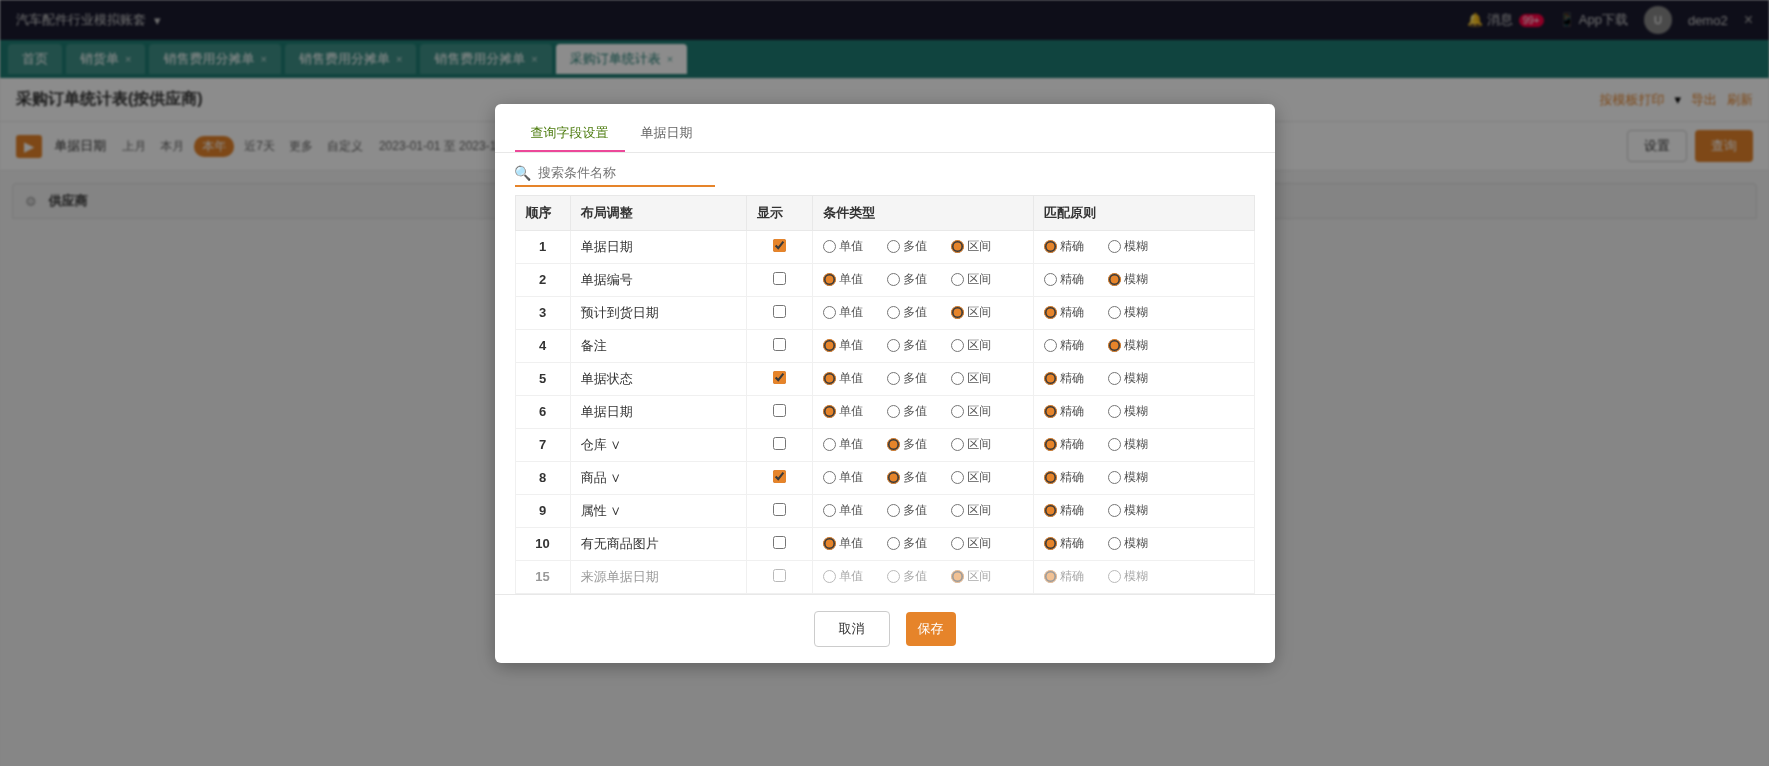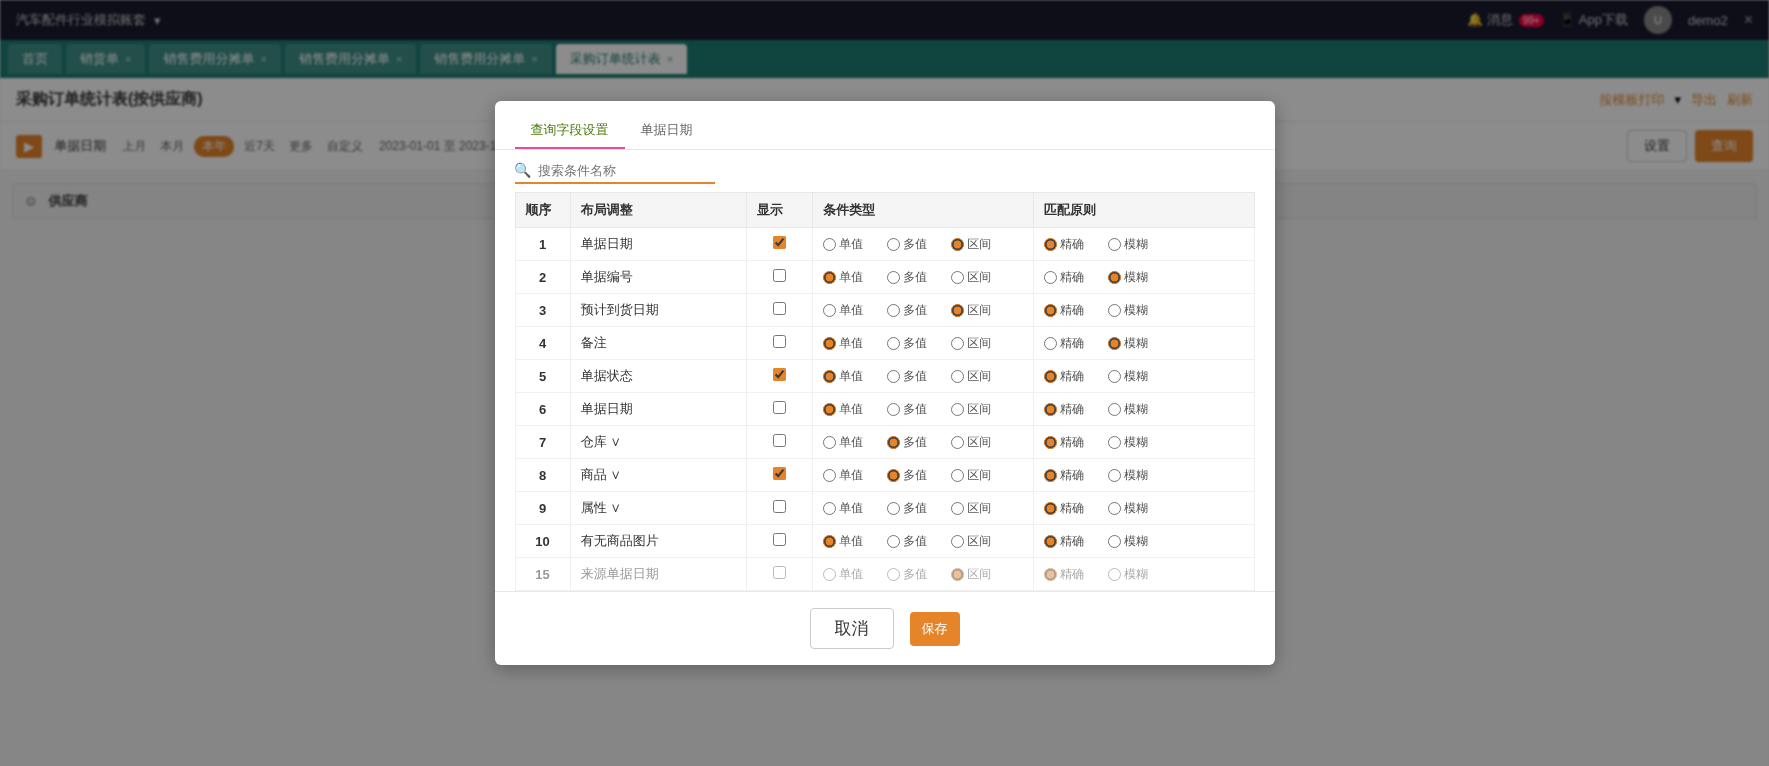--- a/index.html
+++ b/index.html
@@ -221,21 +221,21 @@
       gap: 16px;
       border-top: 1px solid #e8e8e8;
     }
     .btn-cancel {
       padding: 8px 24px;
       border: 1px solid #ccc;
       background: #fff;
       color: #333;
       border-radius: 4px;
       cursor: pointer;
-      font-size: 17px;
+      font-size: 13px;
     }
     .btn-save {
       padding: 8px 12px;
       border: none;
       background: #e6842a;
       color: #fff;
       border-radius: 4px;
       cursor: pointer;
       font-size: 13px;
     }

